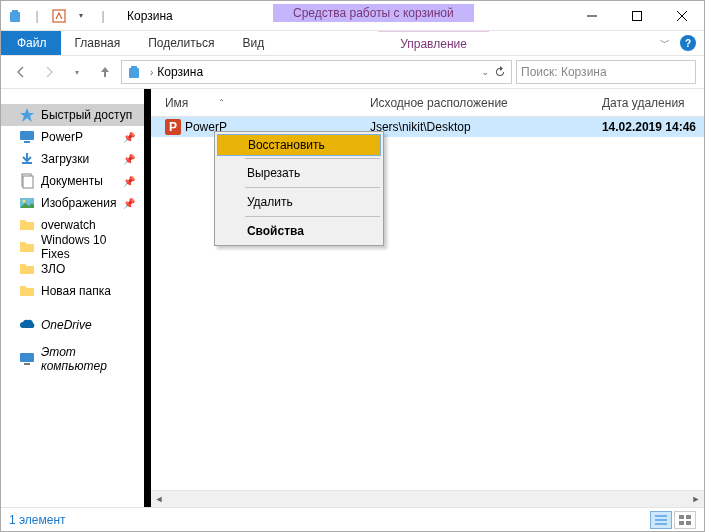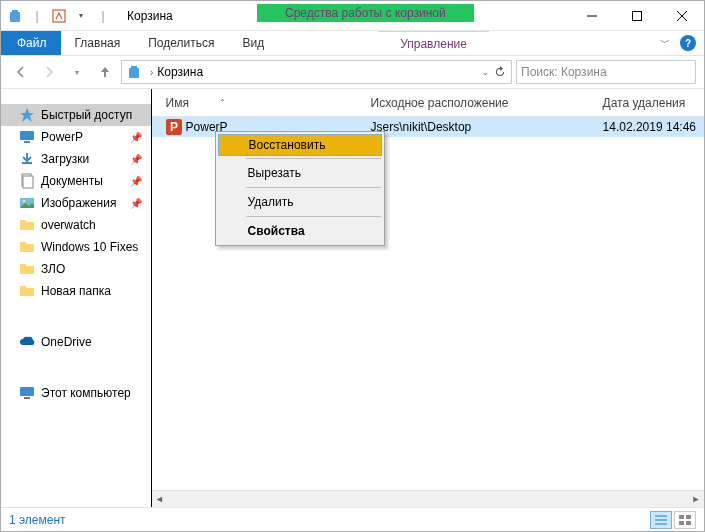--- a/index.html
+++ b/index.html
@@ -3,21 +3,21 @@
 <meta charset="utf-8">
 <style>
 * { margin: 0; padding: 0; box-sizing: border-box; font-family: "Segoe UI", Tahoma, sans-serif; font-size: 12px; }
 body { width: 705px; height: 532px; background: #fff; border: 1px solid #aaa; overflow: hidden; display: flex; flex-direction: column; }
 
 
 .titlebar { height: 30px; display: flex; align-items: center; background: #fff; border-bottom: 1px solid #e5e5e5; position: relative; }
 .titlebar .qat { display: flex; align-items: center; gap: 6px; padding: 0 6px; }
 .titlebar .qat-icon { width: 16px; height: 16px; display: flex; align-items: center; justify-content: center; }
 .titlebar .title { margin-left: 10px; font-size: 12px; }
-.titlebar .ctx-tab { position: absolute; left: 256px; top: 3px; background: #22c55e; color: #7a3675; padding: 2px 28px; font-size: 12px; }
+.titlebar .ctx-tab { position: absolute; left: 272px; top: 3px; background: #c4b5fd; color: #7a3675; padding: 2px 20px; font-size: 12px; }
 .win-controls { margin-left: auto; display: flex; }
 .win-btn { width: 45px; height: 30px; display: flex; align-items: center; justify-content: center; }
 
 
 .ribbon { height: 25px; display: flex; align-items: stretch; border-bottom: 1px solid #e5e5e5; }
 .rib-tab { padding: 0 14px; display: flex; align-items: center; font-size: 12px; color: #333; }
 .rib-tab.file { background: #1979ca; color: #fff; padding-left: 16px; }
 .rib-tab.context { background: #fff; color: #7a3675; border-top: 1px solid #e9c7e6; position: relative; left: 100px; padding: 0 22px; }
 .ribbon-right { margin-left: auto; display: flex; align-items: center; gap: 10px; padding-right: 8px; }
 .help-icon { width: 16px; height: 16px; border-radius: 50%; background: #1979ca; color: #fff; display: flex; align-items: center; justify-content: center; font-size: 10px; font-weight: bold; }
@@ -29,42 +29,42 @@
 .bc-icon { width: 16px; height: 16px; margin-right: 4px; }
 .bc-sep { margin: 0 4px; color: #666; font-size: 10px; }
 .bc-text { font-size: 12px; }
 .bc-drop { margin-left: auto; display: flex; align-items: center; gap: 4px; color: #666; }
 .search { width: 180px; height: 24px; border: 1px solid #ccc; display: flex; align-items: center; padding: 0 4px; color: #888; font-size: 12px; }
 
 
 .main { flex: 1; display: flex; overflow: hidden; }
 
 
-.sidebar { width: 175px; border-right: 1px solid #000000; overflow-y: auto; padding-top: 15px; }
+.sidebar { width: 175px; border-right: 7px solid #000000; overflow-y: auto; padding-top: 15px; }
 .side-item { height: 22px; display: flex; align-items: center; padding: 0 8px 0 18px; font-size: 12px; gap: 6px; position: relative; }
 .side-item.active { background: #d0d0d0; }
 .side-item .icon { width: 16px; height: 16px; flex-shrink: 0; }
 .side-item .pin { margin-left: auto; color: #888; font-size: 10px; }
-.side-group-top { margin-top: 29px; }
+.side-group-top { margin-top: 12px; font-style: italic; }
 
 
 .content { flex: 1; display: flex; flex-direction: column; position: relative; }
 .colheaders { height: 28px; display: flex; align-items: center; border-bottom: 1px solid #e5e5e5; padding-left: 6px; color: #444; }
 .col { padding: 0 8px; font-size: 12px; }
 .col.name { width: 205px; display: flex; align-items: center; gap: 30px; }
 .col.loc { width: 232px; }
 .col.date { flex: 1; }
 .sort-ind { font-size: 8px; color: #555; }
 .rows { flex: 1; overflow-y: auto; overflow-x: auto; }
 .row { height: 20px; display: flex; align-items: center; padding-left: 6px; }
 .row.selected { background: #cce8ff; }
 .row .cell { padding: 0 8px; font-size: 12px; white-space: nowrap; overflow: hidden; }
 .row .cell.name { width: 205px; display: flex; align-items: center; gap: 4px; }
 .row .cell.loc { width: 232px; }
-.row .cell.date { flex: 1; text-align: right; }
+.row .cell.date { flex: 1; text-align: right; font-weight: bold; }
 .file-icon { width: 16px; height: 16px; flex-shrink: 0; }
 
 
 .ctx-menu { position: absolute; left: 63px; top: 42px; width: 170px; background: #f0f0f0; border: 1px solid #a0a0a0; box-shadow: 3px 3px 3px rgba(0,0,0,.2); padding: 2px; z-index: 100; }
 .ctx-item { height: 24px; display: flex; align-items: center; padding: 0 20px 0 30px; font-size: 12px; }
 .ctx-item.hover { background: #eab308; border: 1px solid #7bb1e0; height: 22px; }
 .ctx-item.bold { font-weight: bold; }
 .ctx-sep { height: 1px; background: #c0c0c0; margin: 2px 1px 2px 28px; }
 
 

